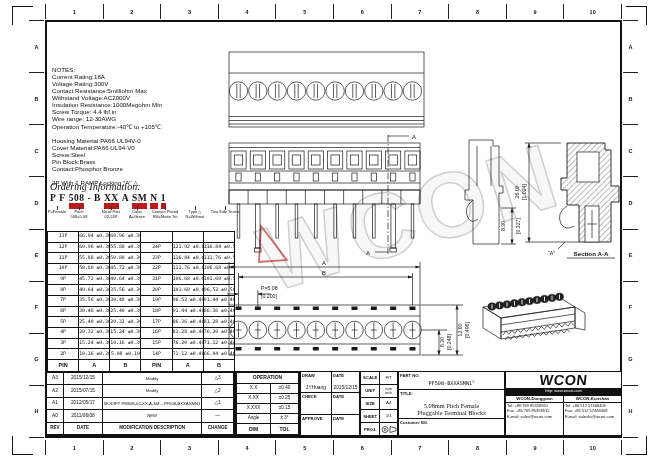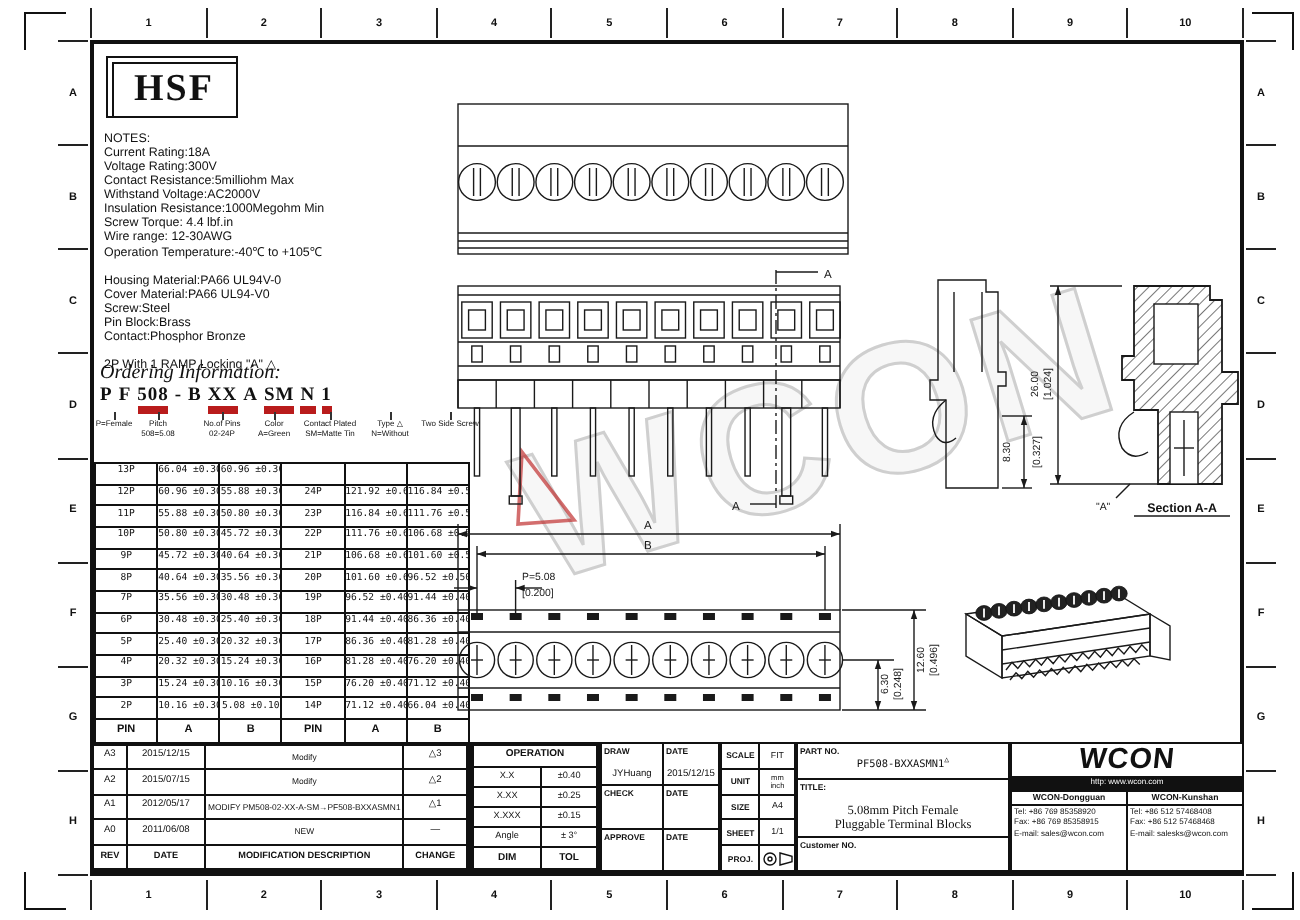--- a/index.html
+++ b/index.html
@@ -23,21 +23,21 @@
   
   #hsf{position:absolute;left:53px;top:28px;width:66px;height:31px;border:1.6px solid #111;padding:1.5px;box-sizing:border-box}
   #hsf .in{width:100%;height:100%;border:1px solid #111;display:flex;align-items:center;justify-content:center;
     font-family:"Liberation Serif",serif;font-weight:bold;font-size:19px;letter-spacing:1px}
   
   #notes{position:absolute;left:52px;top:66px;width:175px;font-size:6.2px;line-height:1.14;white-space:pre-line}
   
   #ordering-heading{position:absolute;left:50px;top:181px;font-family:"Liberation Serif",serif;font-style:italic;font-weight:normal;font-size:10px}
   #ordering-code{position:absolute;left:50px;top:193px;font-family:"Liberation Serif",serif;font-weight:bold;font-size:9.5px;letter-spacing:.5px}
   #ordering-code .cp{margin-right:3px}
-  #ordering-code .u{border-bottom:4px solid #b91c1c}
+  #ordering-code .u{border-bottom:6px solid #b91c1c}
   #ordering-labels{position:absolute;left:45px;top:206px;width:200px;height:24px}
   .olab{position:absolute;top:4px;font-size:4px;line-height:1.15;text-align:center;white-space:pre-line}
   .olab::before{content:"";position:absolute;left:50%;top:-4px;width:1px;height:4px;background:#333}
   
   #dim-table{position:absolute;left:47px;top:231px;width:188px;height:141px}
   #dim-table table{width:100%;height:100%;border-collapse:collapse;table-layout:fixed}
   #dim-table td{border:1px solid #111;font-size:4.8px;text-align:center;padding:0;line-height:1;font-family:"DejaVu Sans Mono",monospace;white-space:nowrap;overflow:hidden}
   #dim-table .dim-foot td{font-weight:bold;font-family:"Liberation Sans",sans-serif;font-size:5.5px}
   
   .bt{position:absolute;top:371px;height:65px;border:1px solid #111;box-sizing:border-box;background:#fff}
@@ -148,23 +148,20 @@
       <div class="zr">G</div>
       <div class="zr">H</div>
     </div>
 
   <div id="frame"></div>
 
   <div id="watermark">
       <span>WCON</span>
     </div>
 
-  <div id="hsf">
-      <div class="in">HSF</div>
-    </div>
 
   <div id="notes">NOTES:
 Current Rating:18A
 Voltage Rating:300V
 Contact Resistance:5milliohm Max
 Withstand Voltage:AC2000V
 Insulation Resistance:1000Megohm Min
 Screw Torque: 4.4 lbf.in
 Wire range: 12-30AWG
 Operation Temperature:-40℃ to +105℃

